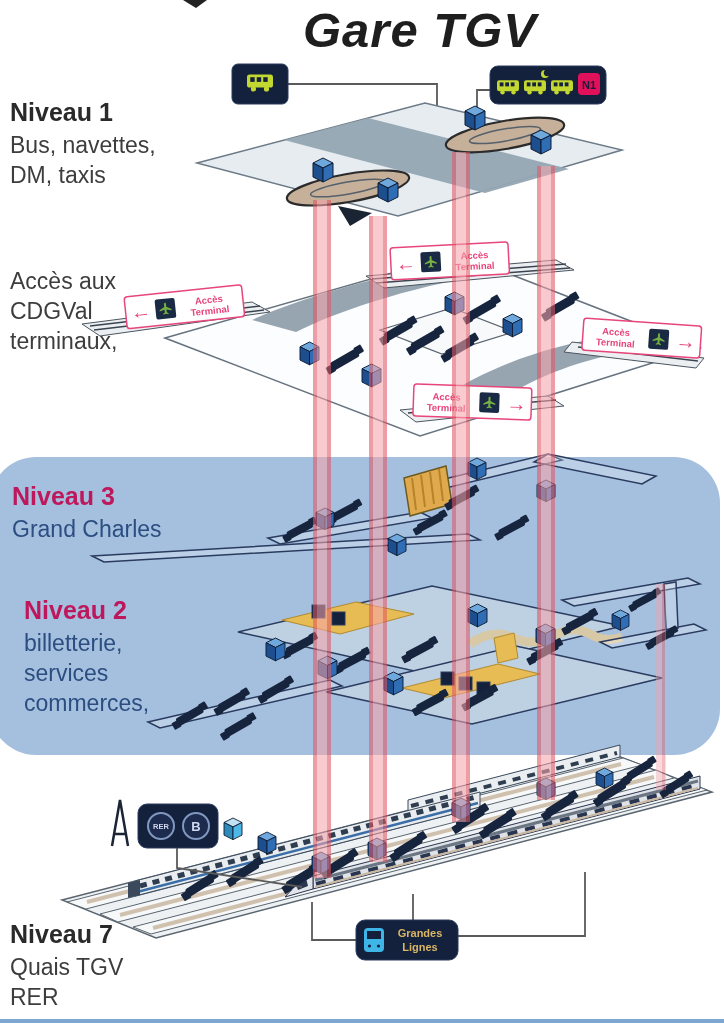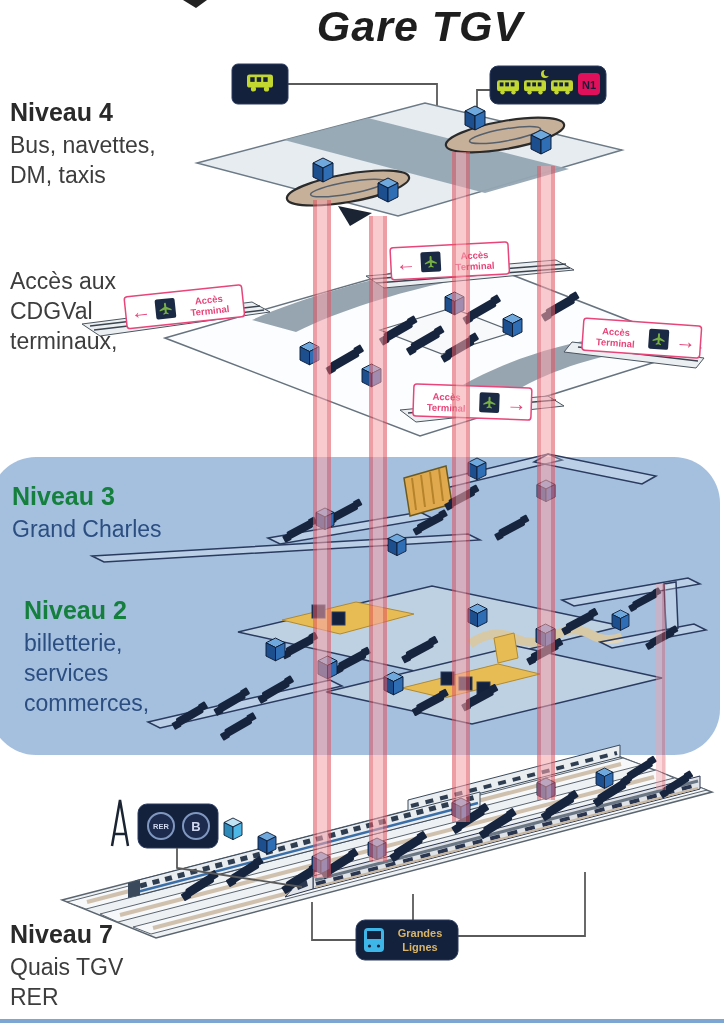--- a/index.html
+++ b/index.html
@@ -1,23 +1,23 @@
 <!DOCTYPE html>
 <html><head>
 <meta charset="utf-8">
 <style>
   body{margin:0;background:#9a9a9a}
   .stage{position:relative;width:724px;height:1024px;background:#ffffff;overflow:hidden;
          font-family:"Liberation Sans","DejaVu Sans",sans-serif}
   .title{position:absolute;left:140px;top:2px;width:560px;text-align:center;
-         font-size:43px;font-style:italic;font-weight:700;color:#1e1e1e;letter-spacing:1px}
+         font-size:49px;font-style:italic;font-weight:700;color:#1e1e1e;letter-spacing:1px}
   .lvl{position:absolute}
   .lvl-name{font-size:25px;font-weight:700;color:#2a2a2a;margin-bottom:3px}
   .lvl-line{font-size:23px;color:#3d3d3d;line-height:30px}
-  .lvl.navy .lvl-name{color:#15803d}
+  .lvl.navy .lvl-name{color:#be185d}
   .lvl.navy .lvl-line{color:#2b4d80}
   svg.diagram{position:absolute;left:0;top:0}
   svg text{font-family:"Liberation Sans","DejaVu Sans",sans-serif}
   .ts-box{fill:#ffffff;stroke:#e8457a;stroke-width:1.5}
   .ts-ico{fill:#1a2a44}
   .ts-arrow{fill:#e8457a;font-size:20px;font-weight:bold;text-anchor:middle}
   .ts-l1,.ts-l2{fill:#e8457a;font-size:9.5px;font-weight:bold;text-anchor:middle}
   .outline-plat{fill:rgba(255,255,255,0.25);stroke:#2a3b5f;stroke-width:1.5}
   .plate2{fill:#bdd1e2;stroke:#2a3b5f;stroke-width:1.5}
   .gold{fill:#e8bc55;stroke:#b08a30;stroke-width:1}
@@ -335,21 +335,21 @@
       <rect x="662" y="584" width="3" height="206" fill="#e05864"></rect>
     </g>
   </g>
 
   <rect x="0" y="1019" width="724" height="4" fill="#7ea6d2"></rect>
 </svg>
 
 <div class="title">Gare TGV</div>
 
 <div class="lvl dark" style="left:10px;top:98px">
-  <div class="lvl-name">Niveau 4</div>
+  <div class="lvl-name">Niveau 1</div>
   <div class="lvl-line">Bus, navettes,</div>
   <div class="lvl-line">DM, taxis</div>
 </div>
 
 <div class="lvl dark" style="left:10px;top:266px">
   <div class="lvl-line">Accès aux</div>
   <div class="lvl-line">CDGVal</div>
   <div class="lvl-line">terminaux,</div>
 </div>
 

